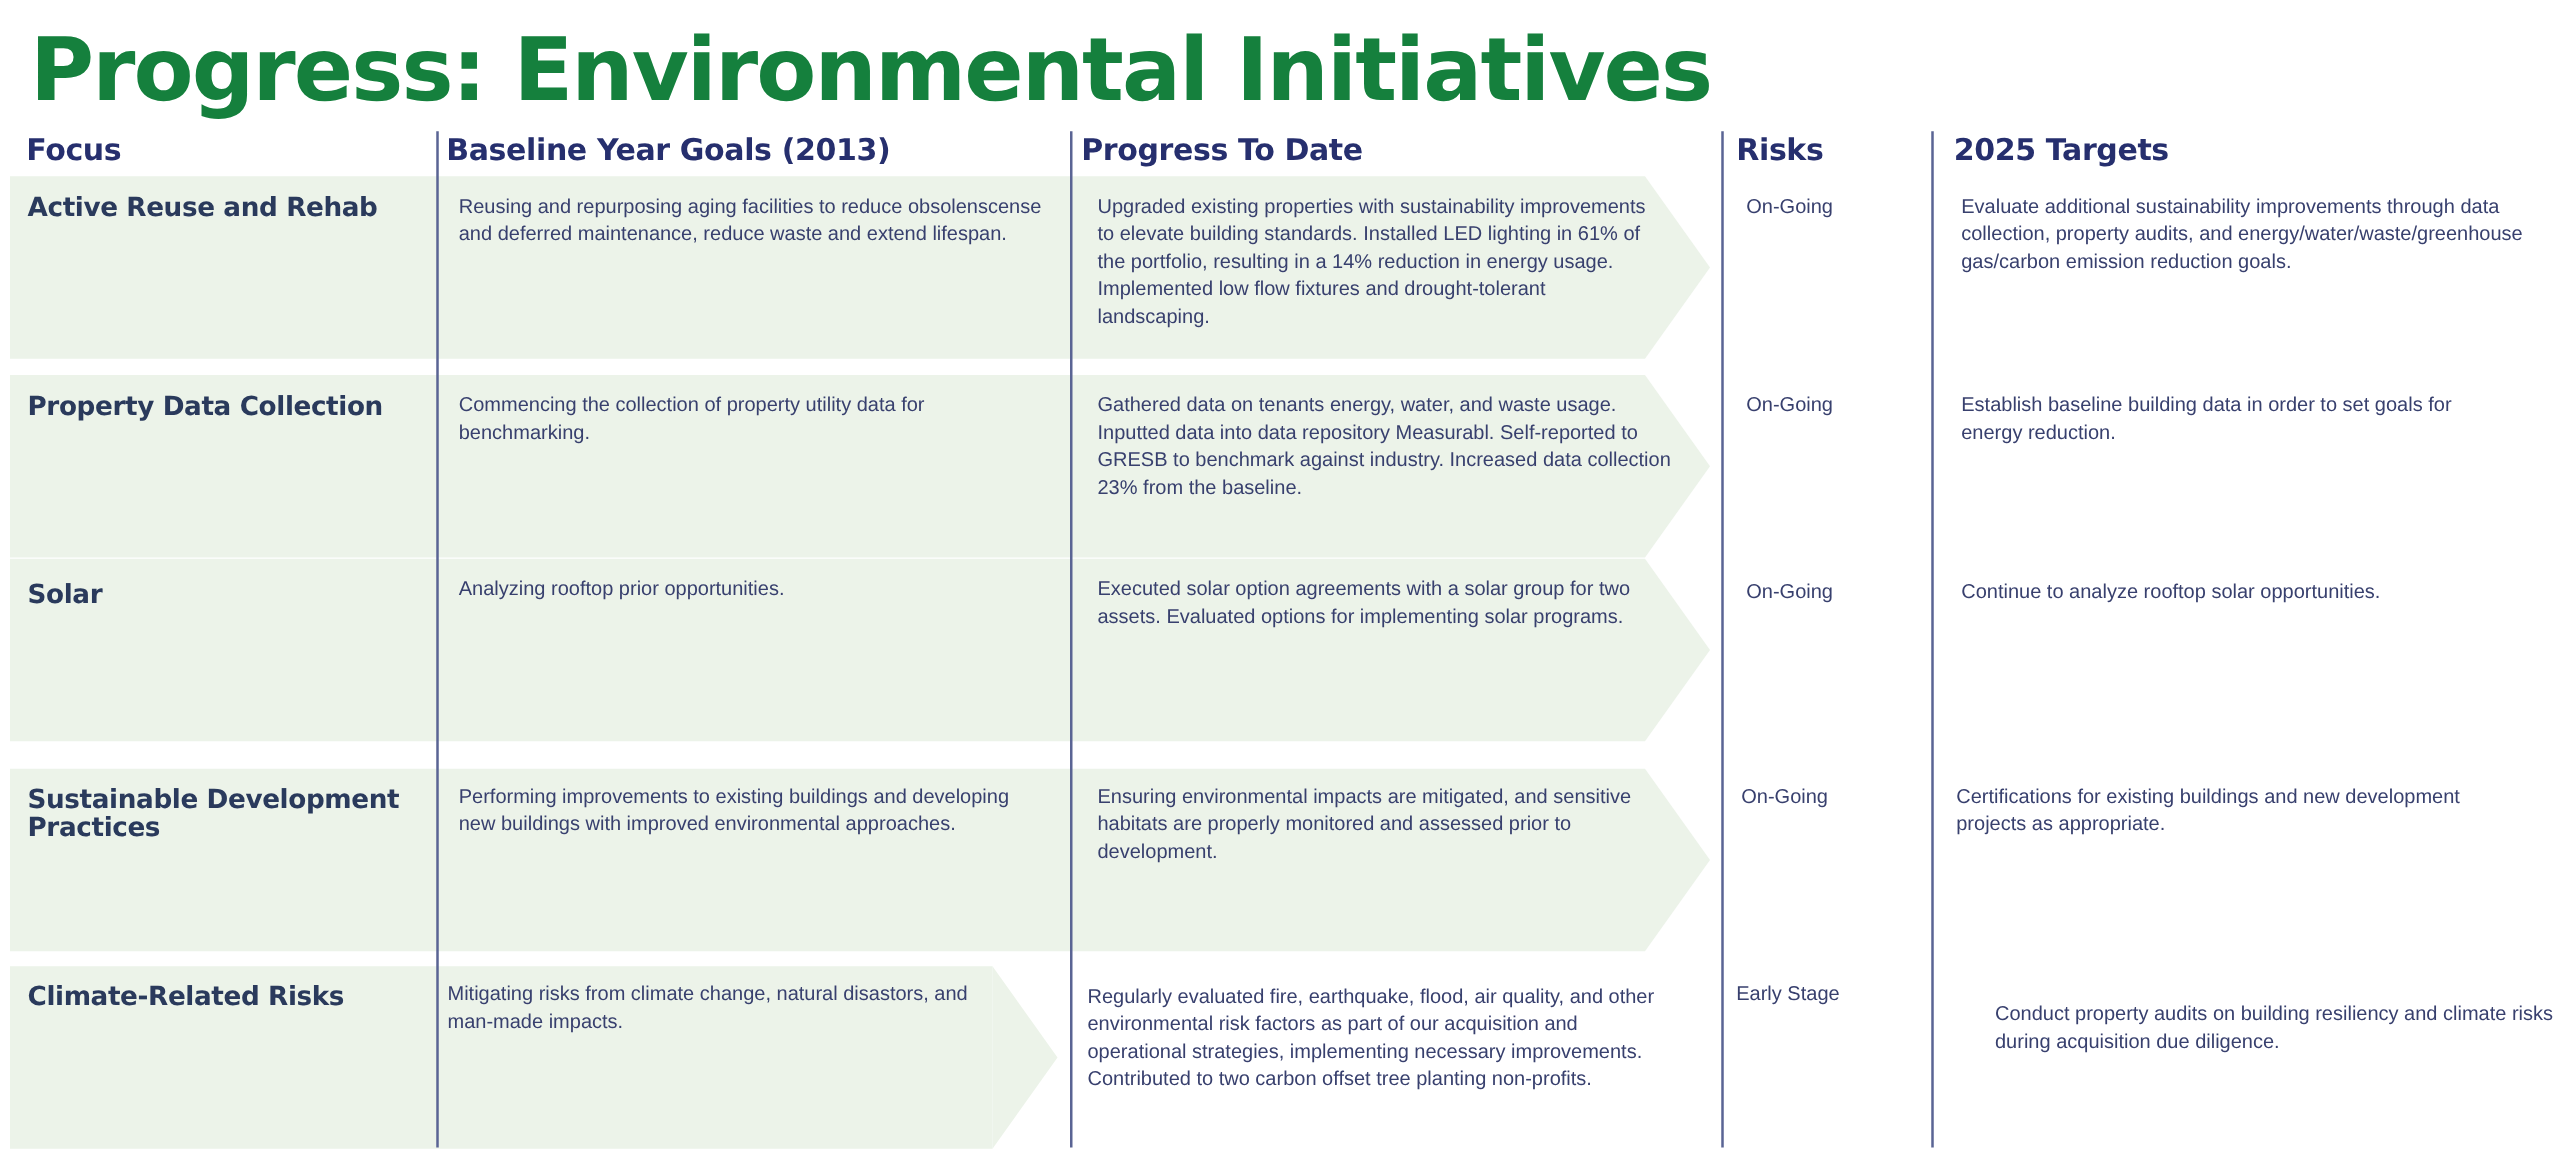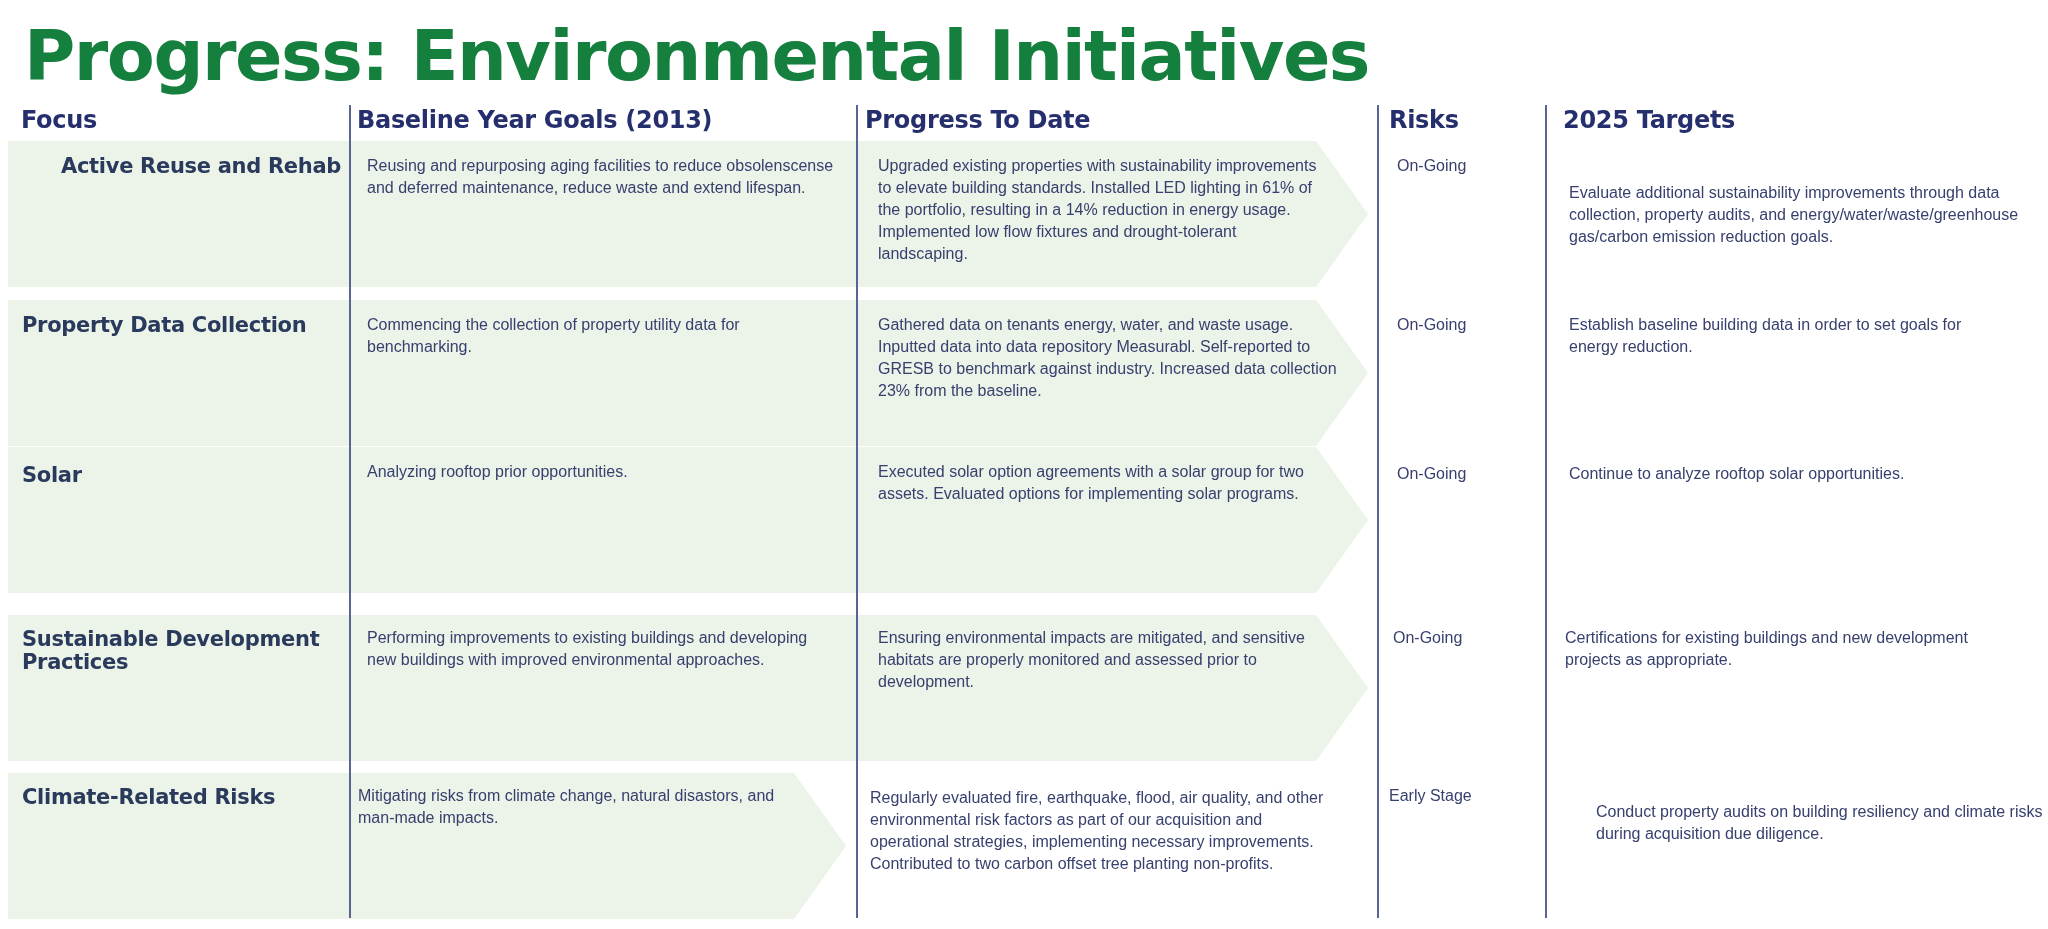--- a/index.html
+++ b/index.html
@@ -38,25 +38,25 @@
 
 <div class="hdr" style="left:21px;">Focus</div>
 <div class="hdr" style="left:357px;">Baseline Year Goals (2013)</div>
 <div class="hdr" style="left:865px;">Progress To Date</div>
 <div class="hdr" style="left:1389px;">Risks</div>
 <div class="hdr" style="left:1563px;">2025 Targets</div>
 
 <div class="row" style="top:141px;">
   <div class="band" style="width:1308px;"></div>
   <div class="arrow" style="left:1316px;"></div>
-  <div class="focus" style="top:14px;width:320px;margin-left:39px;">Active Reuse and Rehab</div>
+  <div class="focus" style="top:14px;width:320px;">Active Reuse and Rehab</div>
   <div class="cell" style="left:367px;top:14px;width:480px;">Reusing and repurposing aging facilities to reduce obsolenscense and deferred maintenance, reduce waste and extend lifespan.</div>
   <div class="cell" style="left:878px;top:14px;width:450px;">Upgraded existing properties with sustainability improvements to elevate building standards. Installed LED lighting in 61% of the portfolio, resulting in a 14% reduction in energy usage. Implemented low flow fixtures and drought-tolerant landscaping.</div>
   <div class="cell" style="left:1397px;top:14px;">On-Going</div>
-  <div class="cell" style="left:1569px;top:14px;width:465px;margin-top:27px;">Evaluate additional sustainability improvements through data collection, property audits, and energy/water/waste/greenhouse gas/carbon emission reduction goals.</div>
+  <div class="cell" style="left:1569px;top:14px;width:465px;">Evaluate additional sustainability improvements through data collection, property audits, and energy/water/waste/greenhouse gas/carbon emission reduction goals.</div>
 </div>
 
 <div class="row" style="top:300px;">
   <div class="band" style="width:1308px;"></div>
   <div class="arrow" style="left:1316px;"></div>
   <div class="focus" style="top:14px;width:320px;">Property Data Collection</div>
   <div class="cell" style="left:367px;top:14px;width:400px;">Commencing the collection of property utility data for benchmarking.</div>
   <div class="cell" style="left:878px;top:14px;width:460px;">Gathered data on tenants energy, water, and waste usage. Inputted data into data repository Measurabl. Self-reported to GRESB to benchmark against industry. Increased data collection 23% from the baseline.</div>
   <div class="cell" style="left:1397px;top:14px;">On-Going</div>
   <div class="cell" style="left:1569px;top:14px;width:440px;">Establish baseline building data in order to set goals for energy reduction.</div>

